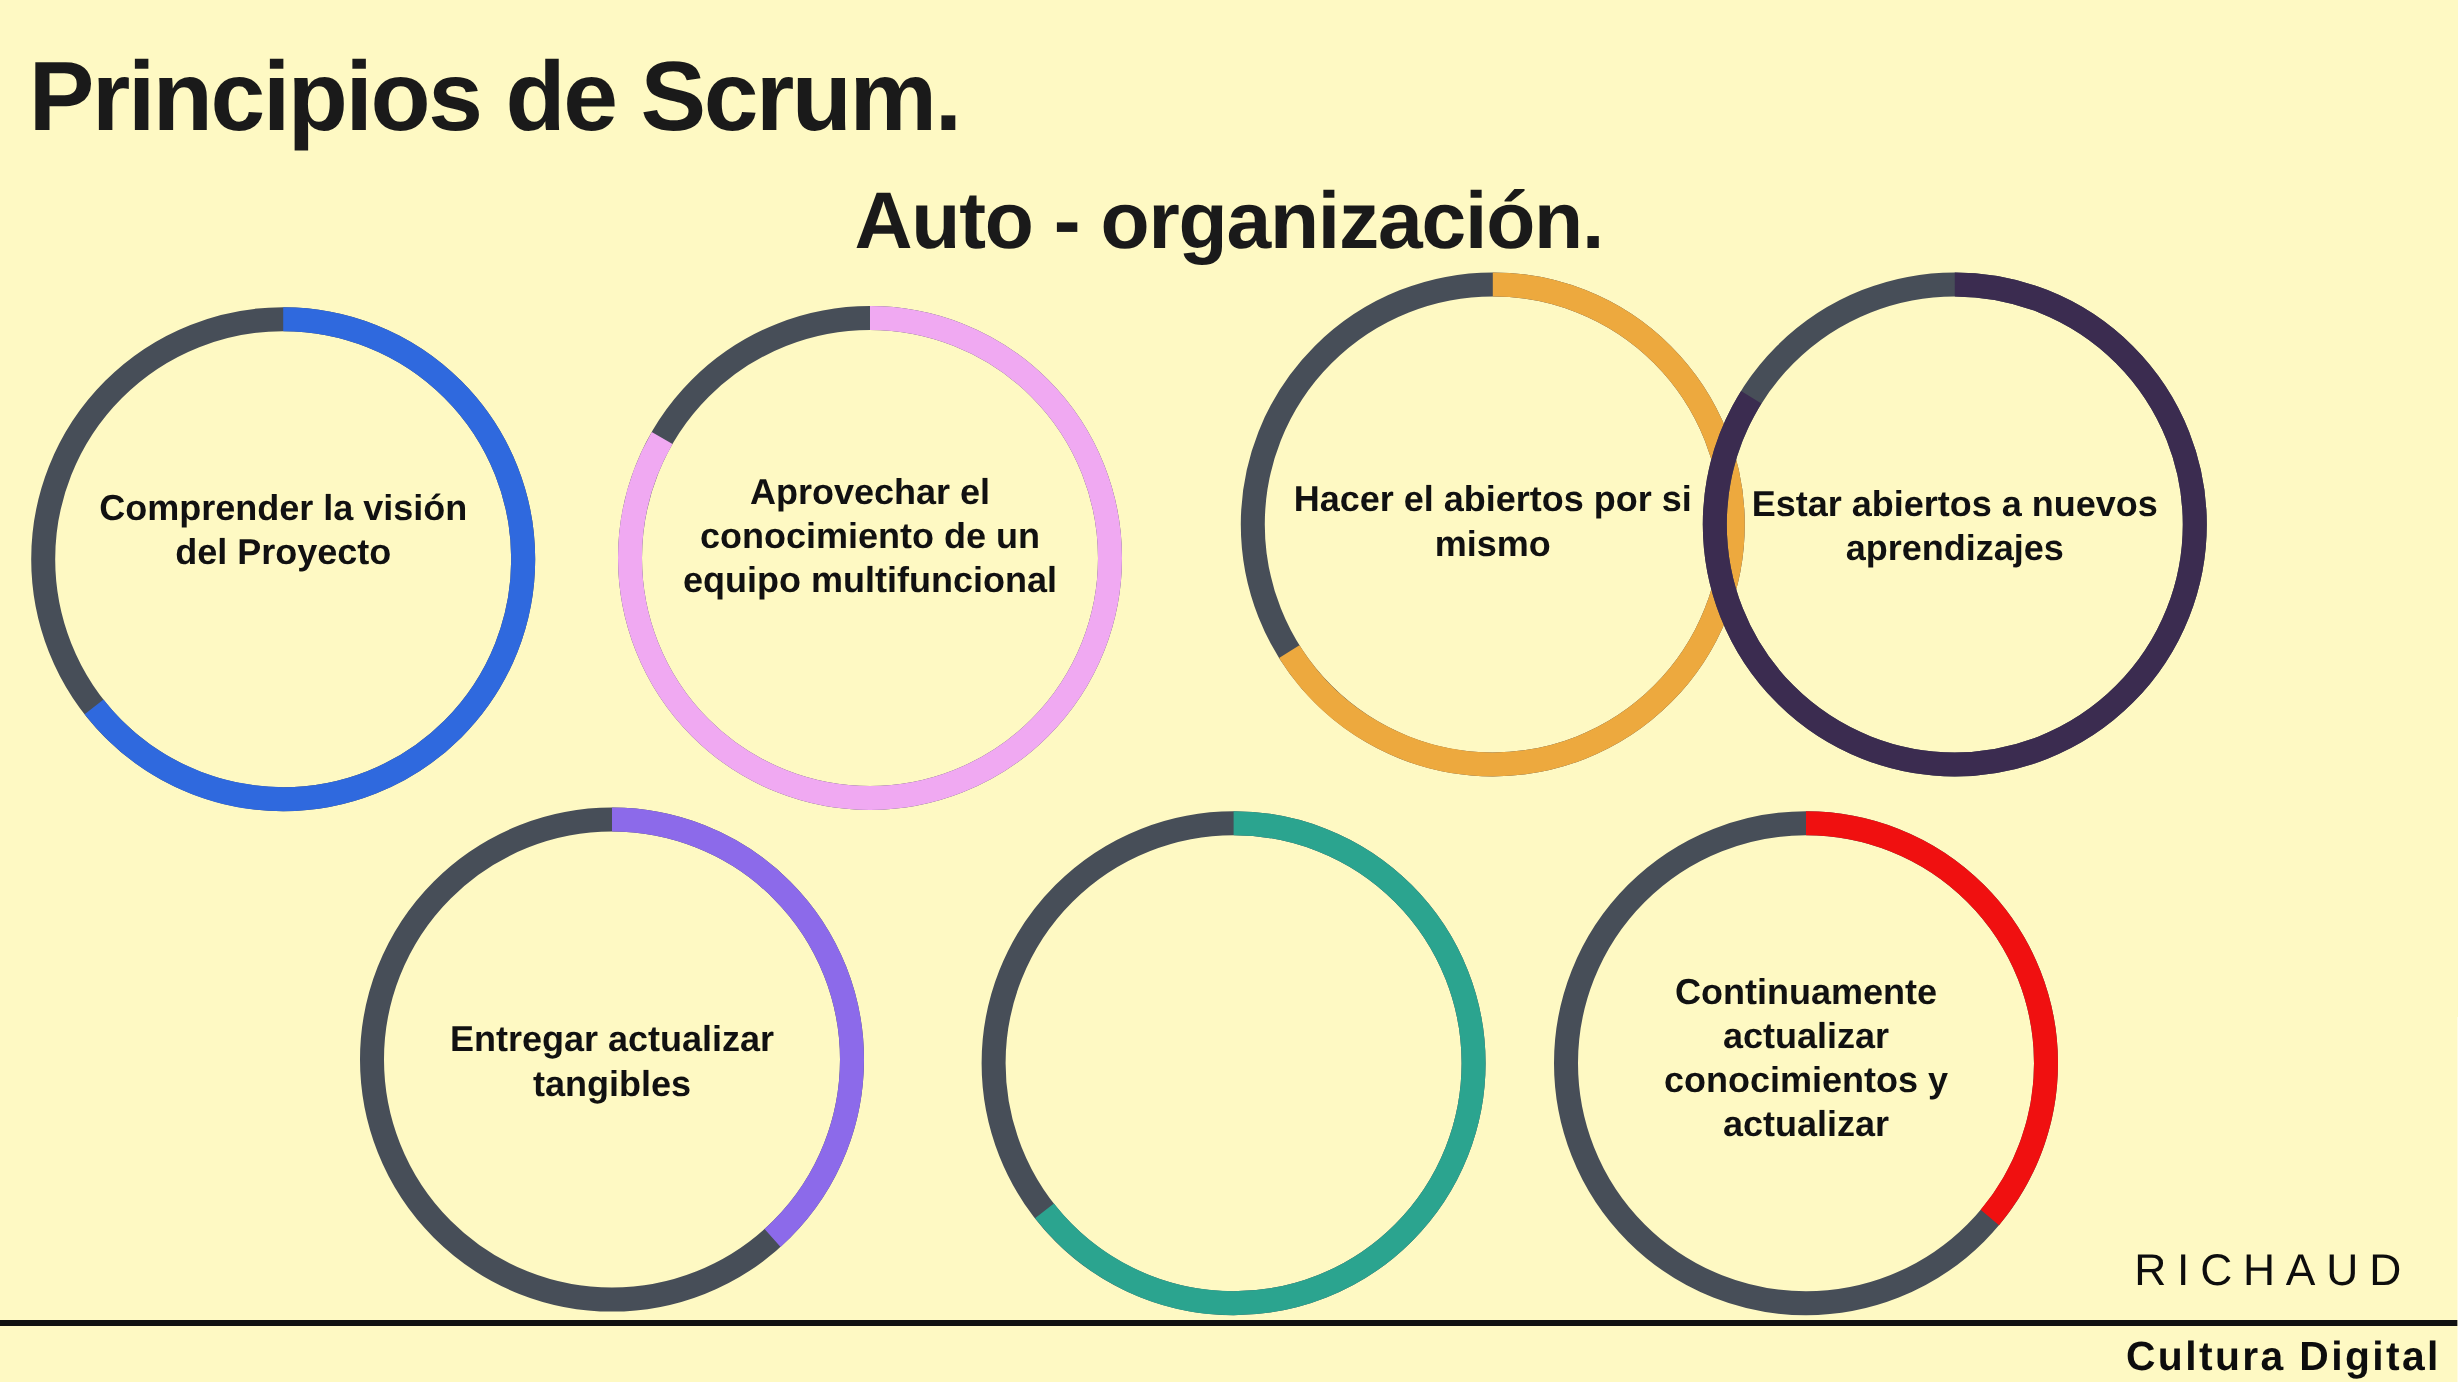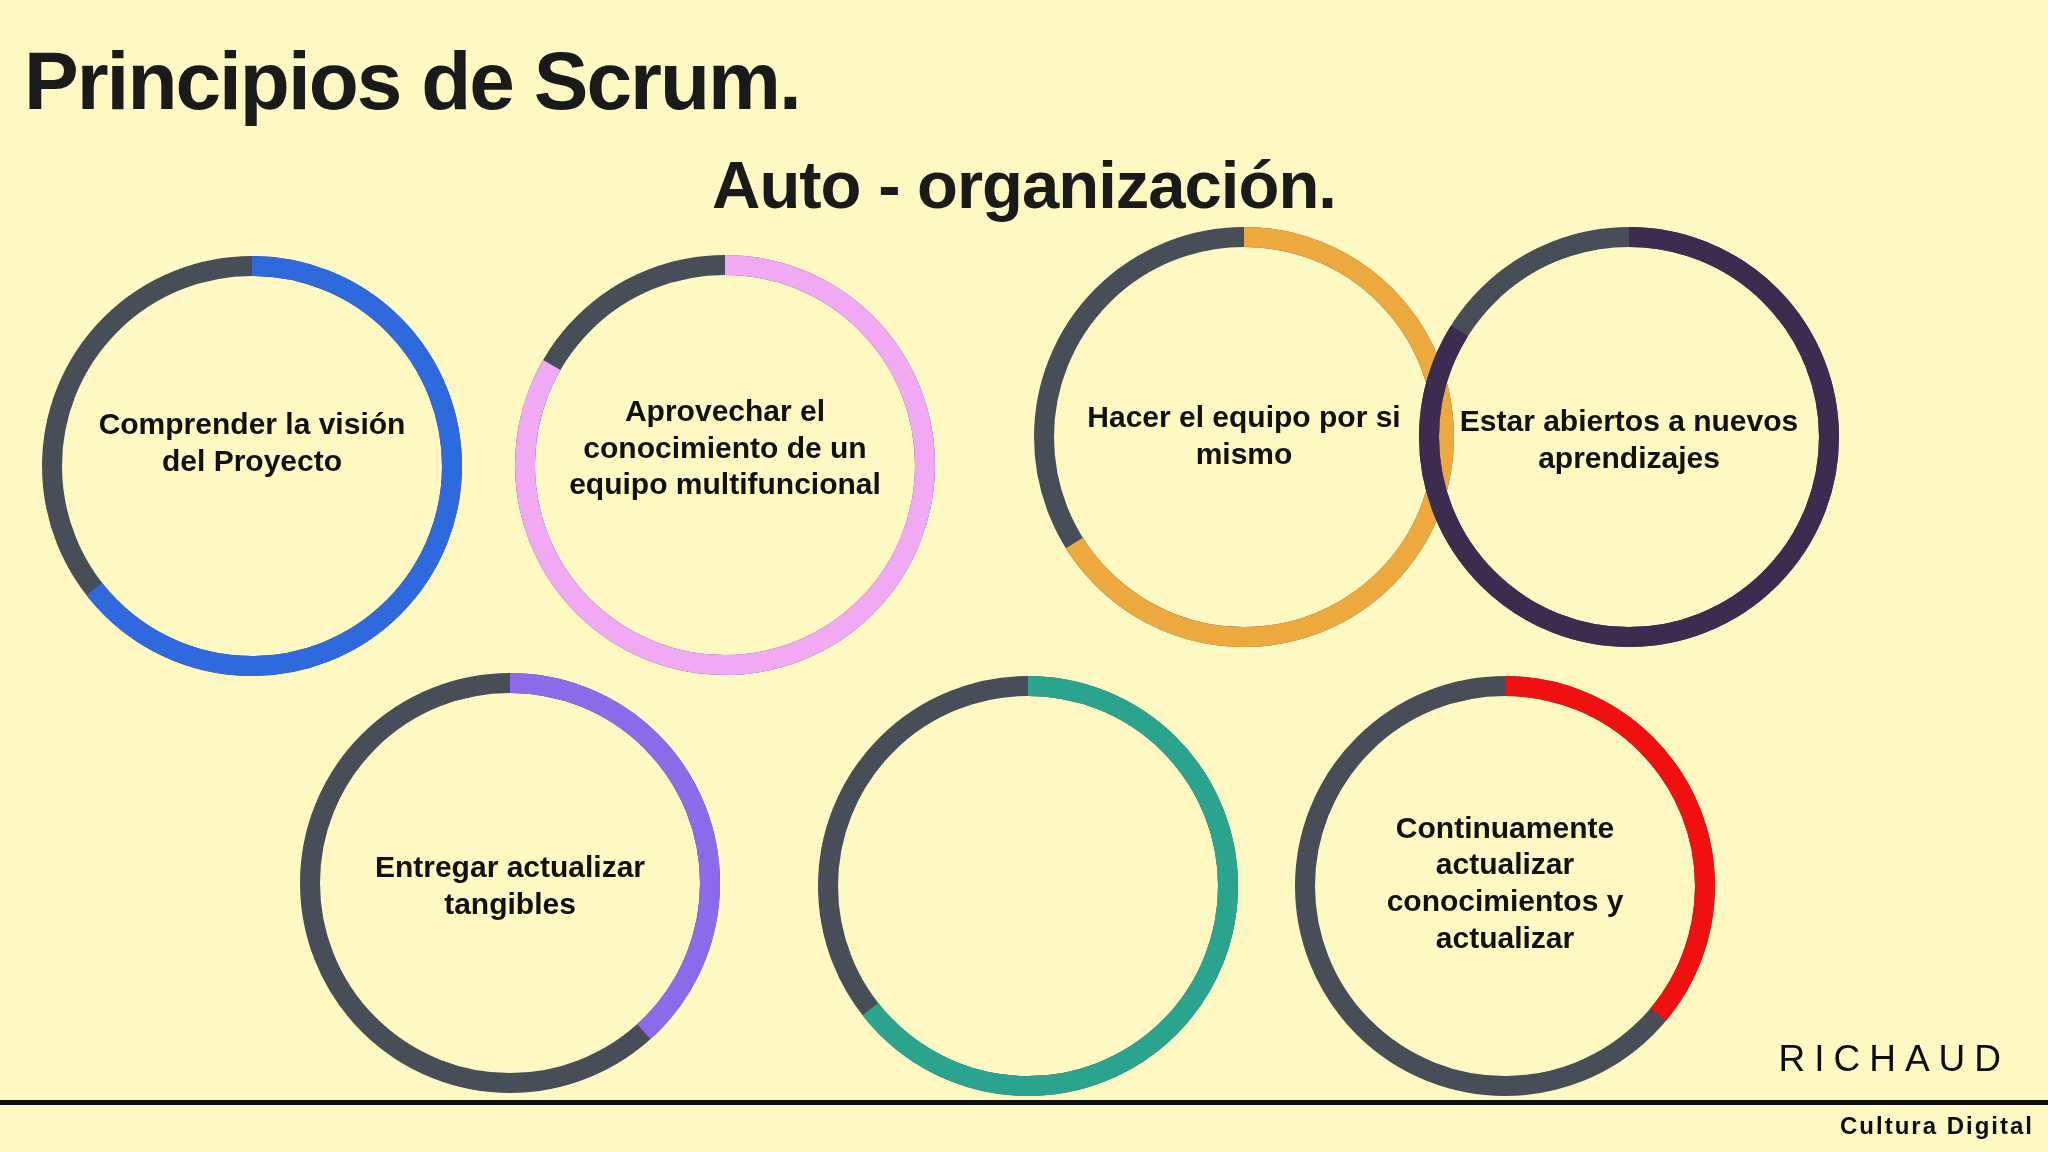--- a/index.html
+++ b/index.html
@@ -42,21 +42,21 @@
   .ring svg { position: absolute; inset: 0; width: 440px; height: 440px; }
   .ring-label {
     position: relative;
     text-align: center;
     font-weight: 700;
     font-size: 30px;
     line-height: 1.22;
     color: #111111;
   }
   
-  .r1 { left: 32px;   top: 246px; align-items: center; }
+  .r1 { left: 16px;   top: 246px; align-items: center; }
   .r2 { left: 505px;  top: 245px; }
   .r3 { left: 1024px; top: 217px; }
   .r4 { left: 1409px; top: 217px; }
   .r5 { left: 290px;  top: 663px; }
   .r6 { left: 808px;  top: 666px; }
   .r7 { left: 1285px; top: 666px; }
   
   .r1 .ring-label { width: 330px; margin-top: -46px; }
   .r2 .ring-label { width: 345px; margin-top: -34px; }
   .r3 .ring-label { width: 360px; margin-top: -2px; }
@@ -76,21 +76,21 @@
     right: 38px; top: 1038px;
     font-size: 37px;
     font-weight: 400;
     letter-spacing: 9px;
     color: #0d0d0d;
     white-space: nowrap;
   }
   .brand-sub {
     position: absolute;
     right: 14px; top: 1112px;
-    font-size: 24px;
+    font-size: 34px;
     font-weight: 700;
     letter-spacing: 2px;
     color: #0d0d0d;
     white-space: nowrap;
   }
 </style>
 </head>
 <body>
 
 <div class="stage">
@@ -112,21 +112,21 @@
       <circle cx="220" cy="220" r="200" fill="none" stroke-width="20" pathLength="360" transform="rotate(-90 220 220)" stroke="#f0a9f2" stroke-dasharray="300 60"></circle>
     </svg>
     <div class="ring-label">Aprovechar el conocimiento de un equipo multifuncional</div>
   </div>
 
   <div class="ring r3">
     <svg viewBox="0 0 440 440">
       <circle cx="220" cy="220" r="200" fill="none" stroke-width="20" stroke="#474e58"></circle>
       <circle cx="220" cy="220" r="200" fill="none" stroke-width="20" pathLength="360" transform="rotate(-90 220 220)" stroke="#eda93e" stroke-dasharray="238 122"></circle>
     </svg>
-    <div class="ring-label">Hacer el equipo por si mismo</div>
+    <div class="ring-label">Hacer el abiertos por si mismo</div>
   </div>
 
   <div class="ring r4">
     <svg viewBox="0 0 440 440">
       <circle cx="220" cy="220" r="200" fill="none" stroke-width="20" stroke="#474e58"></circle>
       <circle cx="220" cy="220" r="200" fill="none" stroke-width="20" pathLength="360" transform="rotate(-90 220 220)" stroke="#3b2c50" stroke-dasharray="302 58"></circle>
     </svg>
     <div class="ring-label">Estar abiertos a nuevos aprendizajes</div>
   </div>
 

